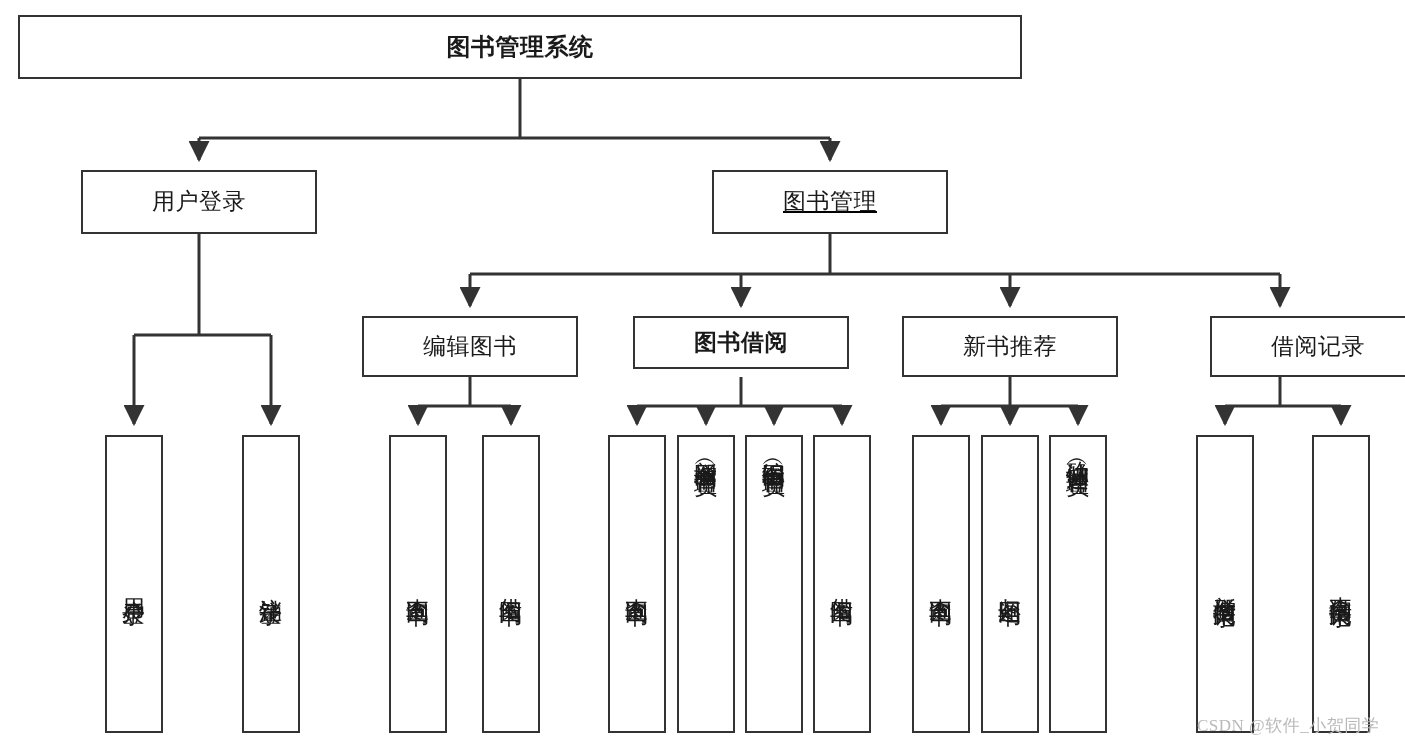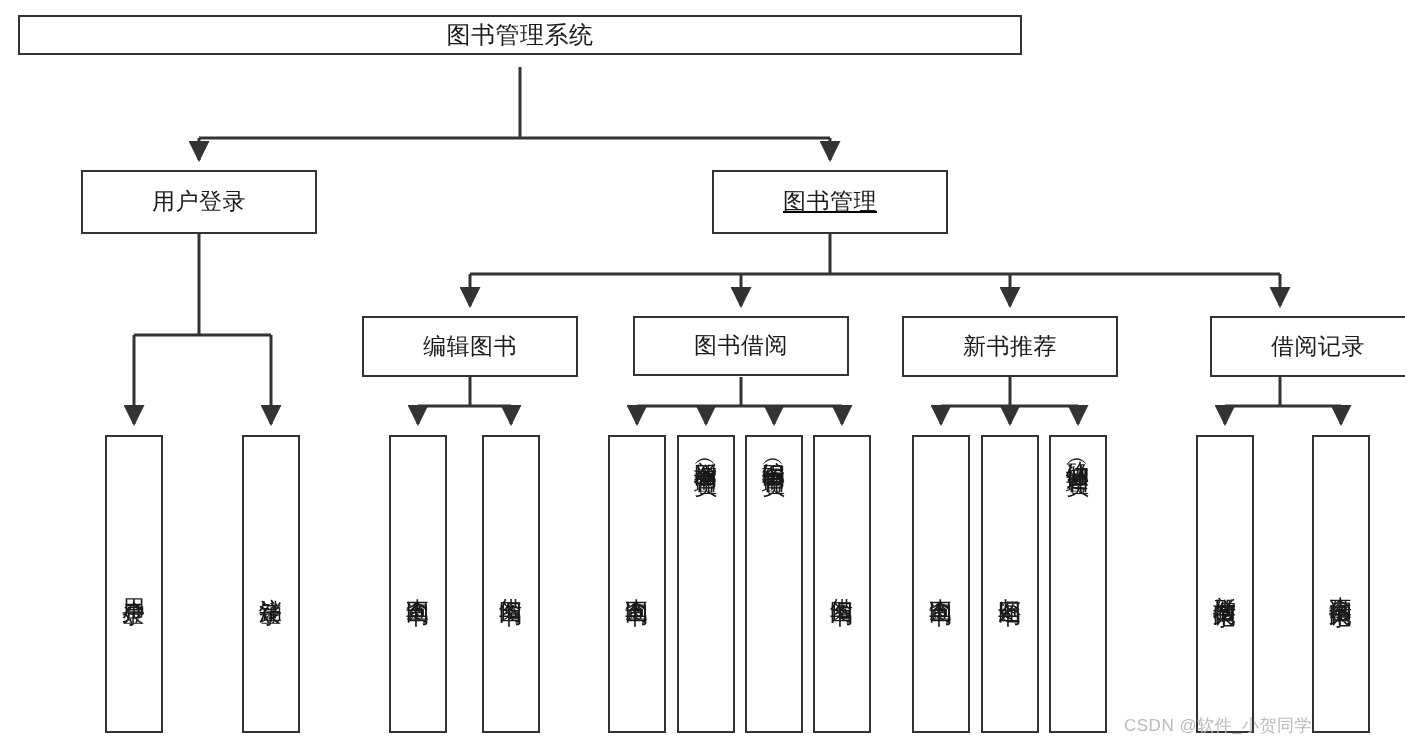--- a/index.html
+++ b/index.html
@@ -63,28 +63,28 @@
     line-height: 1.05;
     letter-spacing: 2px;
     white-space: pre;
   }
   .node.leaf.centerish {
     align-items: center;
     padding-top: 0;
   }
   #watermark {
     position: absolute;
-    left: 1124px;
+    left: 1197px;
     top: 714px;
     font-size: 17px;
     color: #b9b9b9;
     letter-spacing: 0.5px;
     white-space: nowrap;
     z-index: 3;
-    font-family: Liberation Sans, sans-serif;
+    font-family: Liberation Serif, serif;
   }
 </style>
 </head>
 <body>
 
 <div id="canvas">
 
   <svg id="edges" viewBox="0 0 1405 747" width="1405" height="747">
     <defs>
       <marker id="arrow" viewBox="0 0 10 10" refX="9" refY="5" markerWidth="7" markerHeight="7" orient="auto-start-reverse">
@@ -130,35 +130,35 @@
       <path d="M 1010 406 L 1010 424" marker-end="url(#arrow)"></path>
       <path d="M 1078 406 L 1078 424" marker-end="url(#arrow)"></path>
 
       <path d="M 1280 377 L 1280 406"></path>
       <path d="M 1225 406 L 1341 406"></path>
       <path d="M 1225 406 L 1225 424" marker-end="url(#arrow)"></path>
       <path d="M 1341 406 L 1341 424" marker-end="url(#arrow)"></path>
     </g>
   </svg>
 
-  <div class="node horiz root" style="left:18px; top:15px; width:1004px; height:40px;">
+  <div class="node horiz root" style="left:18px; top:15px; width:1004px; height:64px;font-weight:bold;">
     <span class="label">图书管理系统</span>
   </div>
 
   <div class="node horiz" style="left:81px; top:170px; width:236px; height:64px;">
     <span class="label">用户登录</span>
   </div>
   <div class="node horiz" style="left:712px; top:170px; width:236px; height:64px;text-decoration:underline;">
     <span class="label">图书管理</span>
   </div>
 
   <div class="node horiz" style="left:362px; top:316px; width:216px; height:61px;">
     <span class="label">编辑图书</span>
   </div>
-  <div class="node horiz" style="left:633px; top:316px; width:216px; height:60px;">
+  <div class="node horiz" style="left:633px; top:316px; width:216px; height:53px;font-weight:bold;">
     <span class="label">图书借阅</span>
   </div>
   <div class="node horiz" style="left:902px; top:316px; width:216px; height:61px;">
     <span class="label">新书推荐</span>
   </div>
   <div class="node horiz" style="left:1172px; top:316px; width:216px; height:61px;margin-left:38px;">
     <span class="label">借阅记录</span>
   </div>
 
   <div class="node leaf centerish" style="left:105px; top:435px; width:58px; height:298px;">

